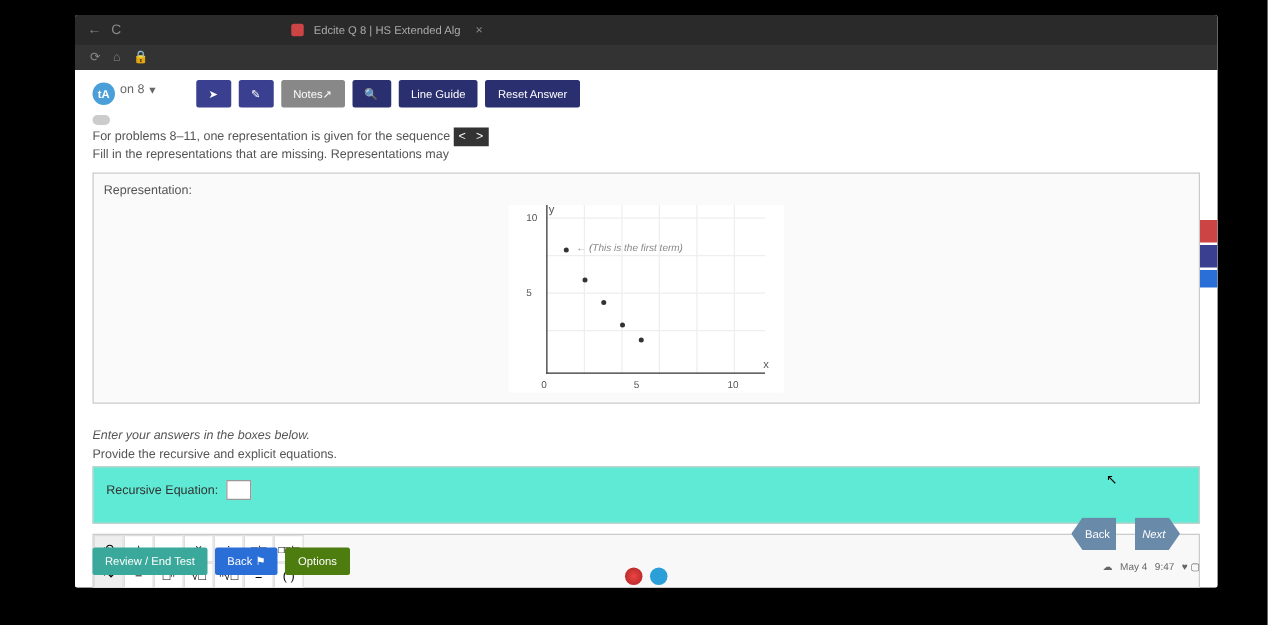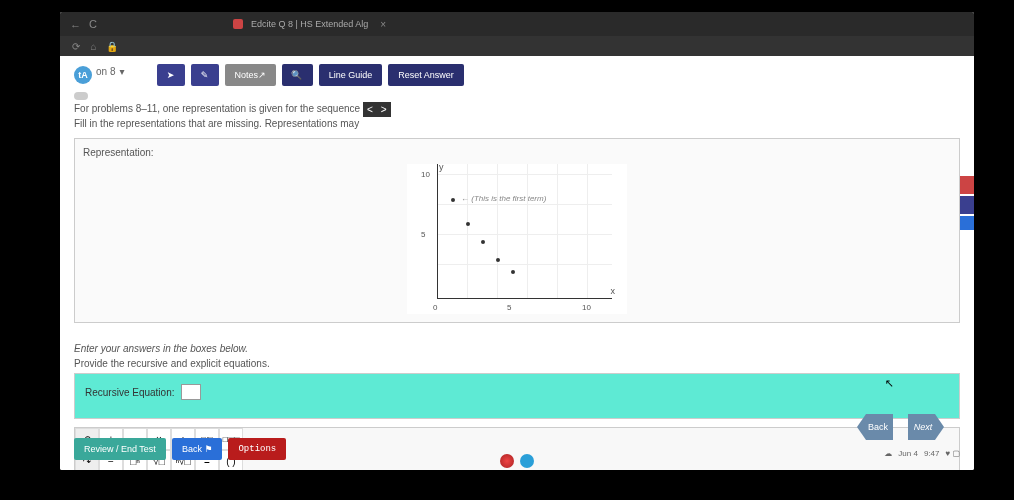--- a/index.html
+++ b/index.html
@@ -50,21 +50,21 @@
 .math-toolbar { border: 1px solid #ccc; background: #f8f8f8; }
 .math-row { display: flex; }
 .math-side { display: flex; flex-direction: column; }
 .math-btn { width: 24px; height: 22px; border: 1px solid #ddd; background: #fff; font-size: 10px; display: flex; align-items: center; justify-content: center; cursor: pointer; }
 .math-btn.side { background: #eee; }
 .math-btn.blue { background: #2a9fd8; color: #fff; }
 .math-btn.frac { font-size: 8px; }
 .bottom-bar { position: absolute; bottom: 10px; left: 14px; display: flex; gap: 6px; }
 .btn-teal { background: #3aa89a; color: #fff; border: none; padding: 6px 10px; font-size: 9px; border-radius: 2px; cursor: pointer; }
 .btn-blue { background: #2a6fd8; color: #fff; border: none; padding: 6px 10px; font-size: 9px; border-radius: 2px; cursor: pointer; }
-.btn-blue2 { background: #b91c1c; color: #fff; border: none; padding: 6px 10px; font-size: 9px; border-radius: 2px; cursor: pointer; font-family: Liberation Mono, monospace; }
+.btn-blue2 { background: #4d7c0f; color: #fff; border: none; padding: 6px 10px; font-size: 9px; border-radius: 2px; cursor: pointer; }
 .nav-arrows { position: absolute; bottom: 30px; right: 30px; display: flex; gap: 15px; }
 .nav-arrow { width: 36px; height: 26px; background: #6a8aaa; color: #fff; display: flex; align-items: center; justify-content: center; font-size: 9px; cursor: pointer; }
 .nav-arrow.back { clip-path: polygon(25% 0, 100% 0, 100% 100%, 25% 100%, 0 50%); padding-left: 6px; }
 .nav-arrow.next { clip-path: polygon(0 0, 75% 0, 100% 50%, 75% 100%, 0 100%); padding-right: 6px; font-style: italic; }
 .taskbar { position: absolute; bottom: 0; left: 0; right: 0; height: 18px; display: flex; align-items: center; justify-content: center; gap: 6px; }
 .task-icon { width: 14px; height: 14px; border-radius: 50%; }
 .clock { position: absolute; bottom: 12px; right: 14px; font-size: 8px; color: #666; display: flex; gap: 6px; align-items: center; }
 .side-tabs { position: absolute; right: 0; top: 120px; display: flex; flex-direction: column; gap: 2px; }
 .side-tab { width: 14px; height: 18px; background: #3a3f8f; }
 .side-tab.blue2 { background: #2a6fd8; height: 14px; }
@@ -195,21 +195,21 @@
       <button class="btn-blue2">Options</button>
     </div>
 
     <div class="nav-arrows">
       <div class="nav-arrow back">Back</div>
       <div class="nav-arrow next">Next</div>
     </div>
 
     <div class="clock">
       <span>☁</span>
-      <span>Jun 4</span>
+      <span>May 4</span>
       <span>9:47</span>
       <span>♥ ▢</span>
     </div>
 
     <div class="side-tabs">
       <div class="side-tab" style="background:#c44"></div>
       <div class="side-tab"></div>
       <div class="side-tab blue2"></div>
     </div>
 

